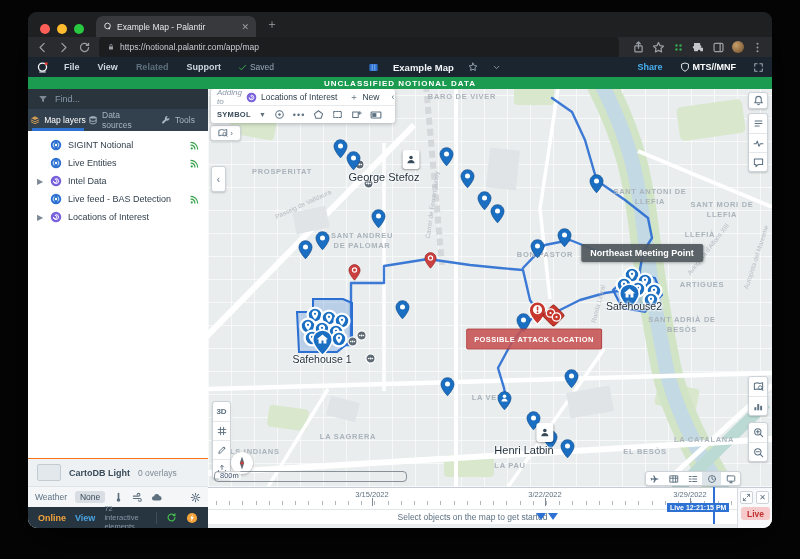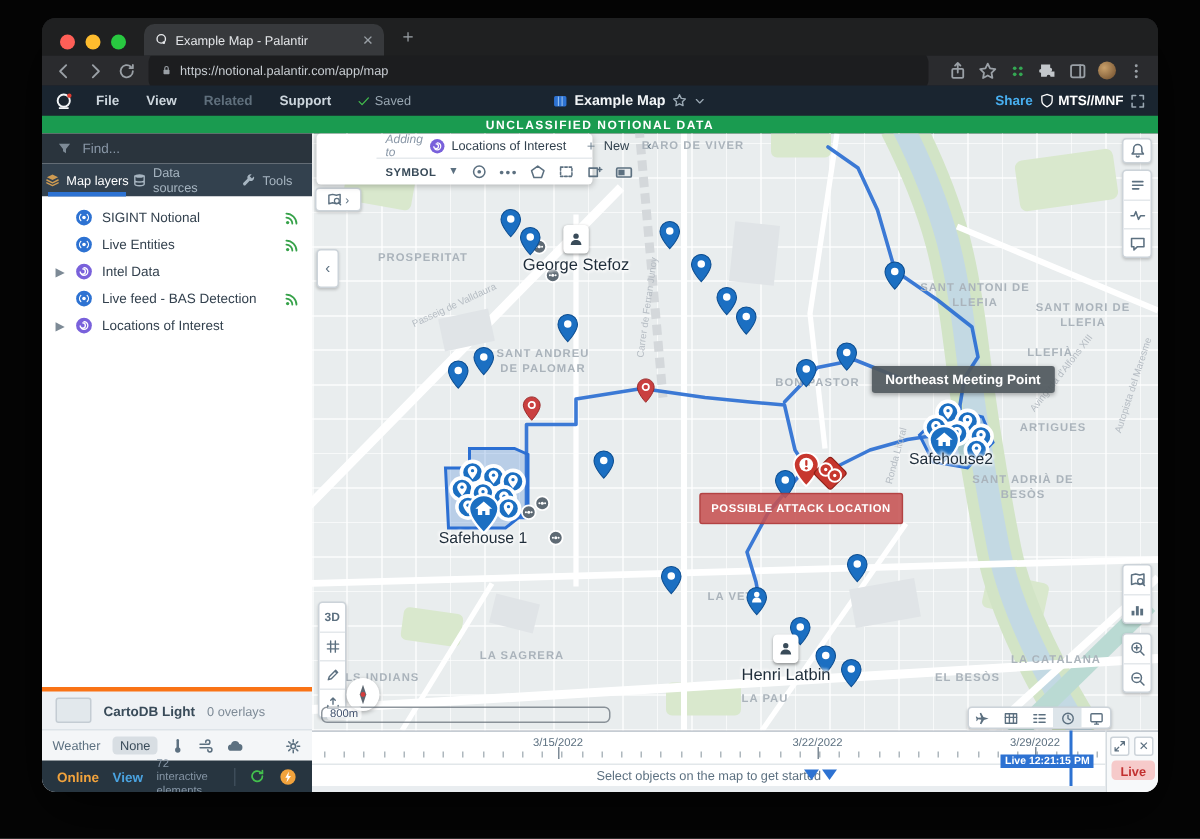--- a/index.html
+++ b/index.html
@@ -20,41 +20,41 @@
   #urlpill{flex:1;max-width:520px;height:27px;background:#1c1d1f;border-radius:8px;display:flex;align-items:center;padding:0 8px;gap:5px;}
   #urlpill .u{font-size:8.5px;color:#c8cdd2;white-space:nowrap;}
   #navright{display:flex;align-items:center;gap:7px;margin-left:auto;}
   #avatar{width:12px;height:12px;border-radius:50%;background:radial-gradient(circle at 35% 35%,#c9a06a,#6b4a2a);}
   
   #appbar{height:20px;background:#1a2530;display:flex;align-items:center;padding:0 8px;gap:4px;flex:none;position:relative;}
   #plogo{width:13px;height:13px;position:relative;margin-right:4px;}
   .menu-item{font-size:9px;color:#cdd6dd;padding:0 7px;font-weight:bold;}
   .menu-item.dim{color:#5f6f7c;}
   #saved{display:flex;align-items:center;gap:3px;font-size:8.5px;color:#9aa8b3;margin-left:6px;}
-  #titlegrp{position:absolute;left:340px;display:flex;align-items:center;gap:4px;}
+  #titlegrp{position:absolute;left:340px;display:flex;align-items:center;gap:14px;}
   #titlegrp .tt{font-size:9.5px;color:#f2f5f7;font-weight:bold;}
-  #appright{margin-left:auto;display:flex;align-items:center;gap:4px;padding-left:12px;}
+  #appright{margin-left:auto;display:flex;align-items:center;gap:17px;padding-left:12px;}
   #share{font-size:9px;color:#48aff0;font-weight:bold;}
   #classif{font-size:9px;color:#fff;font-weight:bold;display:flex;align-items:center;gap:3px;}
   #banner{height:12px;background:#1a9b50;color:#fff;font-size:8px;font-weight:bold;letter-spacing:1px;
           display:flex;align-items:center;justify-content:center;flex:none;}
   
   #content{flex:1;display:flex;min-height:0;}
   #sidebar{width:180px;flex:none;display:flex;flex-direction:column;background:#fff;}
   #sbtabs{height:22px;background:#33414e;display:flex;flex:none;}
   .sbtab{flex:1;display:flex;align-items:center;justify-content:center;gap:4px;font-size:8.5px;color:#a7b5c1;position:relative;}
   .sbtab.active{color:#fff;}
   .sbtab.active::after{content:"";position:absolute;left:4px;right:4px;bottom:0;height:3px;background:#2d72d2;}
   #findrow{height:20px;background:#2a343d;display:flex;align-items:center;padding:0 10px;gap:7px;flex:none;}
   #findrow .f{font-size:9px;color:#8a98a8;}
   #layerlist{flex:1;background:#fff;padding-top:5px;}
   .lrow{height:18px;display:flex;align-items:center;padding:0 8px;gap:6px;}
   .lrow .caret{width:8px;color:#7d8a96;font-size:8px;flex:none;text-align:center;}
   .lrow .lbl{font-size:9px;color:#33414e;flex:1;white-space:nowrap;}
-  #basemap{height:28px;background:#eef1f4;border-top:3px solid #f97316;display:flex;align-items:center;padding:0 9px;gap:8px;flex:none;}
+  #basemap{height:28px;background:#eef1f4;border-top:1px solid #f97316;display:flex;align-items:center;padding:0 9px;gap:8px;flex:none;}
   #bmthumb{width:24px;height:17px;background:#e2e8ec;border:1px solid #c4ccd3;border-radius:2px;}
   #basemap .n{font-size:9px;font-weight:bold;color:#394b59;}
   #basemap .o{font-size:8.5px;color:#7d8a96;}
   #weatherrow{height:21px;background:#f4f6f8;border-top:1px solid #dde3e8;display:flex;align-items:center;padding:0 7px;gap:8px;flex:none;}
   #weatherrow .w{font-size:8.5px;color:#5c7080;}
   #nonechip{font-size:8.5px;color:#394b59;background:#d8dee3;border-radius:3px;padding:1px 5px;}
   .wic{color:#5c7080;display:flex;}
   #sbstatus{height:21px;background:#273540;display:flex;align-items:center;padding:0 10px;gap:9px;flex:none;}
   #sbstatus .on{font-size:9px;font-weight:bold;color:#f2a33c;}
   #sbstatus .vw{font-size:9px;font-weight:bold;color:#4aa3e0;}
@@ -63,37 +63,37 @@
   
   #mapcol{flex:1;display:flex;flex-direction:column;min-width:0;}
   #map{position:relative;width:564px;height:398px;background:#e9edee;overflow:hidden;flex:none;
        background-image:repeating-linear-gradient(0deg,rgba(255,255,255,.65) 0 1px,transparent 1px 23px),
                         repeating-linear-gradient(90deg,rgba(255,255,255,.65) 0 1px,transparent 1px 23px);}
   #map svg.base,#map svg.overlay{position:absolute;left:0;top:0;}
   .place{position:absolute;transform:translate(-50%,-50%);font-size:7.5px;font-weight:bold;letter-spacing:.7px;
          color:#aab3bb;text-align:center;white-space:pre;line-height:1.3;pointer-events:none;}
   .street{position:absolute;font-size:6.5px;color:#b5bcc3;white-space:nowrap;pointer-events:none;}
   .marker{position:absolute;line-height:0;}
-  .entity{position:absolute;transform:translateX(-50%);display:flex;flex-direction:column;align-items:center;}
+  .entity{position:absolute;transform:translateX(-50%);display:flex;flex-direction:column;align-items:flex-end;}
   .entity .ebox{width:17px;height:19px;background:#fff;border-radius:3px;box-shadow:0 1px 2px rgba(0,0,0,.35);
                 display:flex;align-items:center;justify-content:center;color:#394b59;}
   .entity .elbl{margin-top:2px;font-size:11px;color:#1f2d3a;
                 text-shadow:0 0 2px #fff,0 0 3px #fff,1px 1px 2px #fff,-1px -1px 2px #fff;white-space:nowrap;}
   .ann{position:absolute;transform:translate(-50%,-50%);white-space:nowrap;}
   .ann.plain{font-size:10.5px;color:#1f2d3a;text-shadow:0 0 2px #fff,0 0 3px #fff,1px 1px 2px #fff,-1px -1px 2px #fff;}
   .ann.dark{background:rgba(80,88,94,.93);color:#fff;font-weight:bold;font-size:9px;padding:4px 9px;border-radius:2px;box-shadow:0 1px 3px rgba(0,0,0,.3);}
   .ann.red{background:rgba(198,82,82,.88);color:#fff;font-weight:bold;font-size:7.5px;letter-spacing:.4px;padding:5px 7px;border-radius:2px;border:1px solid rgba(160,40,40,.55);}
   
   .mbtn{background:#fff;border:1px solid #ccd3d9;border-radius:3px;box-shadow:0 1px 2px rgba(0,0,0,.18);
         display:flex;align-items:center;justify-content:center;color:#5c7080;position:absolute;}
   .mgroup{background:#fff;border:1px solid #ccd3d9;border-radius:3px;box-shadow:0 1px 2px rgba(0,0,0,.18);
           position:absolute;display:flex;flex-direction:column;align-items:stretch;}
   .mgroup .gi{height:19px;display:flex;align-items:center;justify-content:center;color:#5c7080;border-top:1px solid #e4e8eb;}
   .mgroup .gi:first-child{border-top:none;}
-  #maptoolbar{position:absolute;left:3px;top:0px;width:184px;background:#fff;border-radius:3px;box-shadow:0 1px 4px rgba(0,0,0,.25);z-index:30;padding-left:40px;}
+  #maptoolbar{position:absolute;left:3px;top:0px;width:184px;background:#fff;border-radius:3px;box-shadow:0 1px 4px rgba(0,0,0,.25);z-index:30;}
   #mtr1{height:17px;display:flex;align-items:center;padding:0 6px;gap:4px;border-bottom:1px solid #e6eaed;}
   #mtr1 .adding{font-size:8px;font-style:italic;color:#8a98a8;}
   #mtr1 .layer{font-size:8.5px;color:#30404d;white-space:nowrap;}
   #mtr1 .new{font-size:8.5px;color:#30404d;}
   #mtr1 .plus{color:#5c7080;font-size:9px;}
   #mtr1 .vsep{width:1px;height:11px;background:#dde3e8;margin:0 2px;}
   #mtr1 .chev{color:#5c7080;font-size:9px;margin-left:auto;}
   #mtr2{height:17px;display:flex;align-items:center;padding:0 6px;gap:8px;}
   #mtr2 .sym{font-size:7.5px;font-weight:bold;color:#394b59;letter-spacing:.3px;}
   #mtr2 .ic{color:#5c7080;display:flex;}

